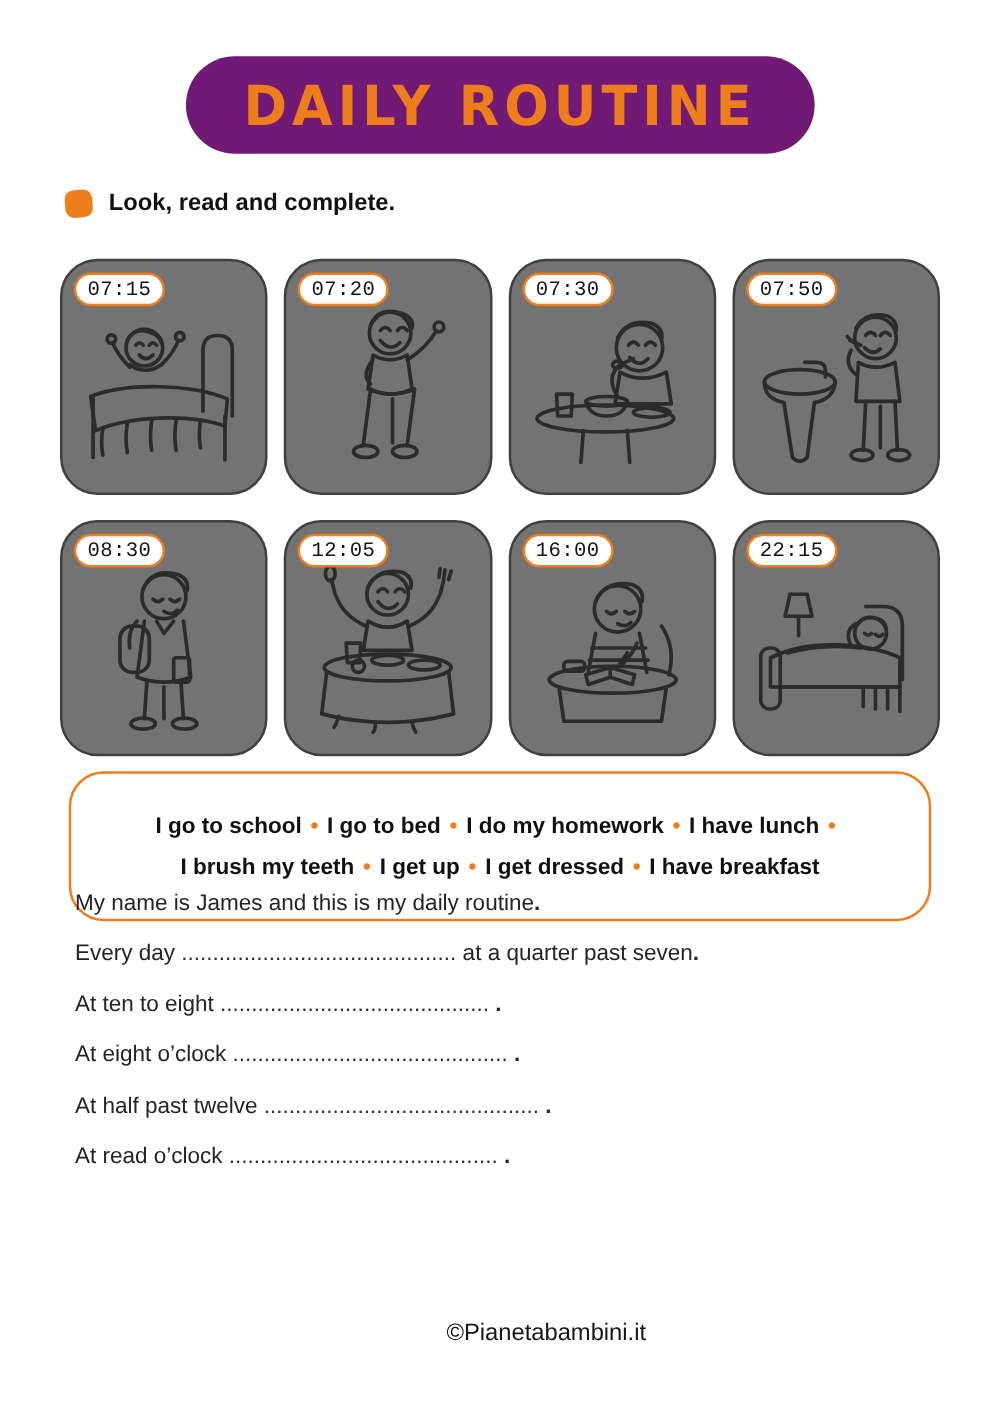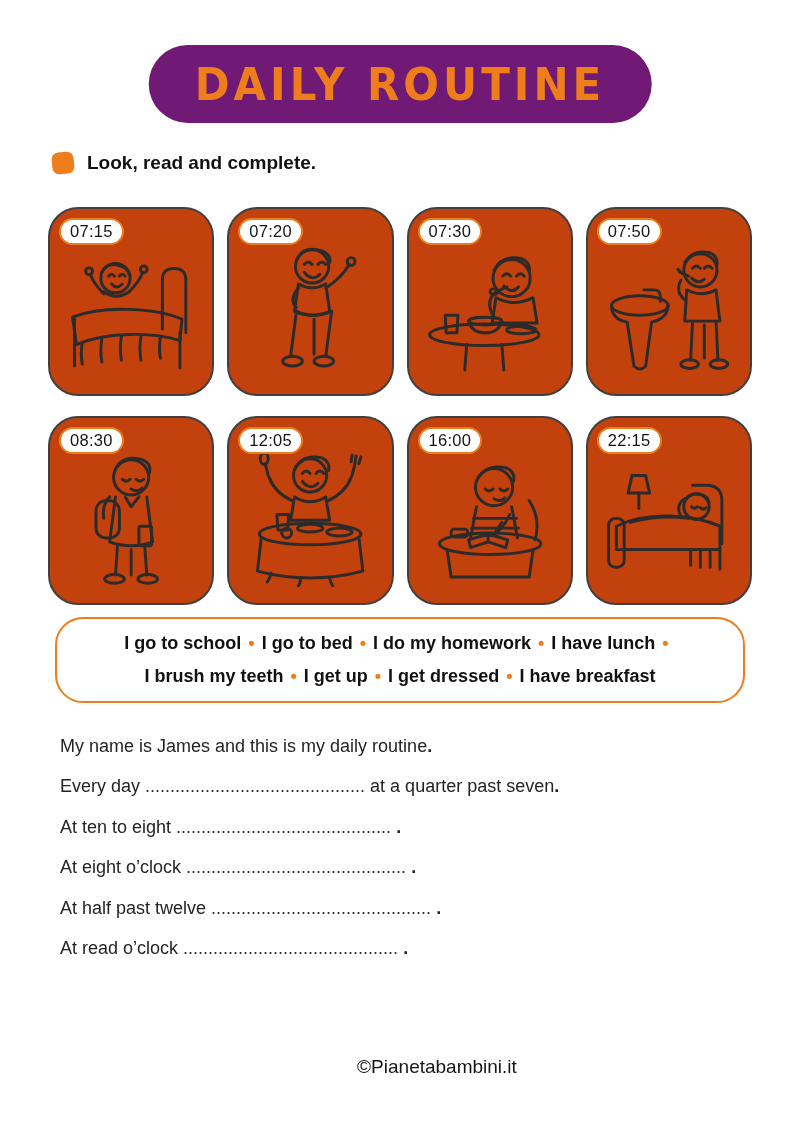--- a/index.html
+++ b/index.html
@@ -20,38 +20,38 @@
   
   .instruction{position:absolute;top:152px;left:52px;display:flex;align-items:center;gap:13px;}
   .instr-icon{width:22px;height:22px;background:#ee7d1b;border-radius:7px;transform:rotate(-5deg);flex:0 0 auto;}
   .instr-text{font-size:19px;font-weight:bold;color:#111;}
   
   .grid{
     position:absolute;top:207px;left:48px;width:704px;
     display:grid;grid-template-columns:repeat(4,1fr);column-gap:13px;row-gap:20px;grid-auto-rows:189px;
   }
   .card{
-    position:relative;border:2.5px solid #404040;border-radius:30px;background:#c2410c;box-sizing:border-box;
+    position:relative;border:2.5px solid #404040;border-radius:30px;background:#737373;box-sizing:border-box;font-family:Liberation Mono, monospace;
   }
   .badge{
     position:absolute;top:9px;left:9px;z-index:2;background:#fff;
     border:2.5px solid #ee7d1b;border-radius:15px;padding:2px 9px;
     font-size:16.5px;font-weight:500;color:#141414;letter-spacing:.3px;
   }
   .art{position:absolute;left:3px;right:3px;top:8px;bottom:2px;width:calc(100% - 6px);height:calc(100% - 10px);}
   .art *{stroke:#2b2b2b;stroke-width:3;fill:none;stroke-linecap:round;stroke-linejoin:round;}
   
   .wordbank{
     position:absolute;top:617px;left:55px;width:690px;box-sizing:border-box;
-    border:2.5px solid #ee7d1b;border-radius:28px;padding:8px 14px;text-align:center;
+    border:2.5px solid #ee7d1b;border-radius:28px;padding:25px 14px;text-align:center;
   }
   .wb-line{font-size:18px;font-weight:bold;color:#111;line-height:33px;white-space:nowrap;}
   .wb-dot{color:#ee7d1b;margin:0 7px;}
   
-  .sentences{position:absolute;top:726px;left:60px;right:30px;}
+  .sentences{position:absolute;top:702px;left:60px;right:30px;}
   .sentence{font-size:18px;line-height:40.4px;color:#242424;white-space:pre-wrap;}
   .dots{color:#2e2e2e;}
   .period{font-weight:bold;}
   
   .footer{position:absolute;top:1056px;left:0;width:100%;text-align:center;
     font-size:19px;font-weight:500;color:#161616;padding-left:37px;}
 </style>
 </head>
 <body>
 

